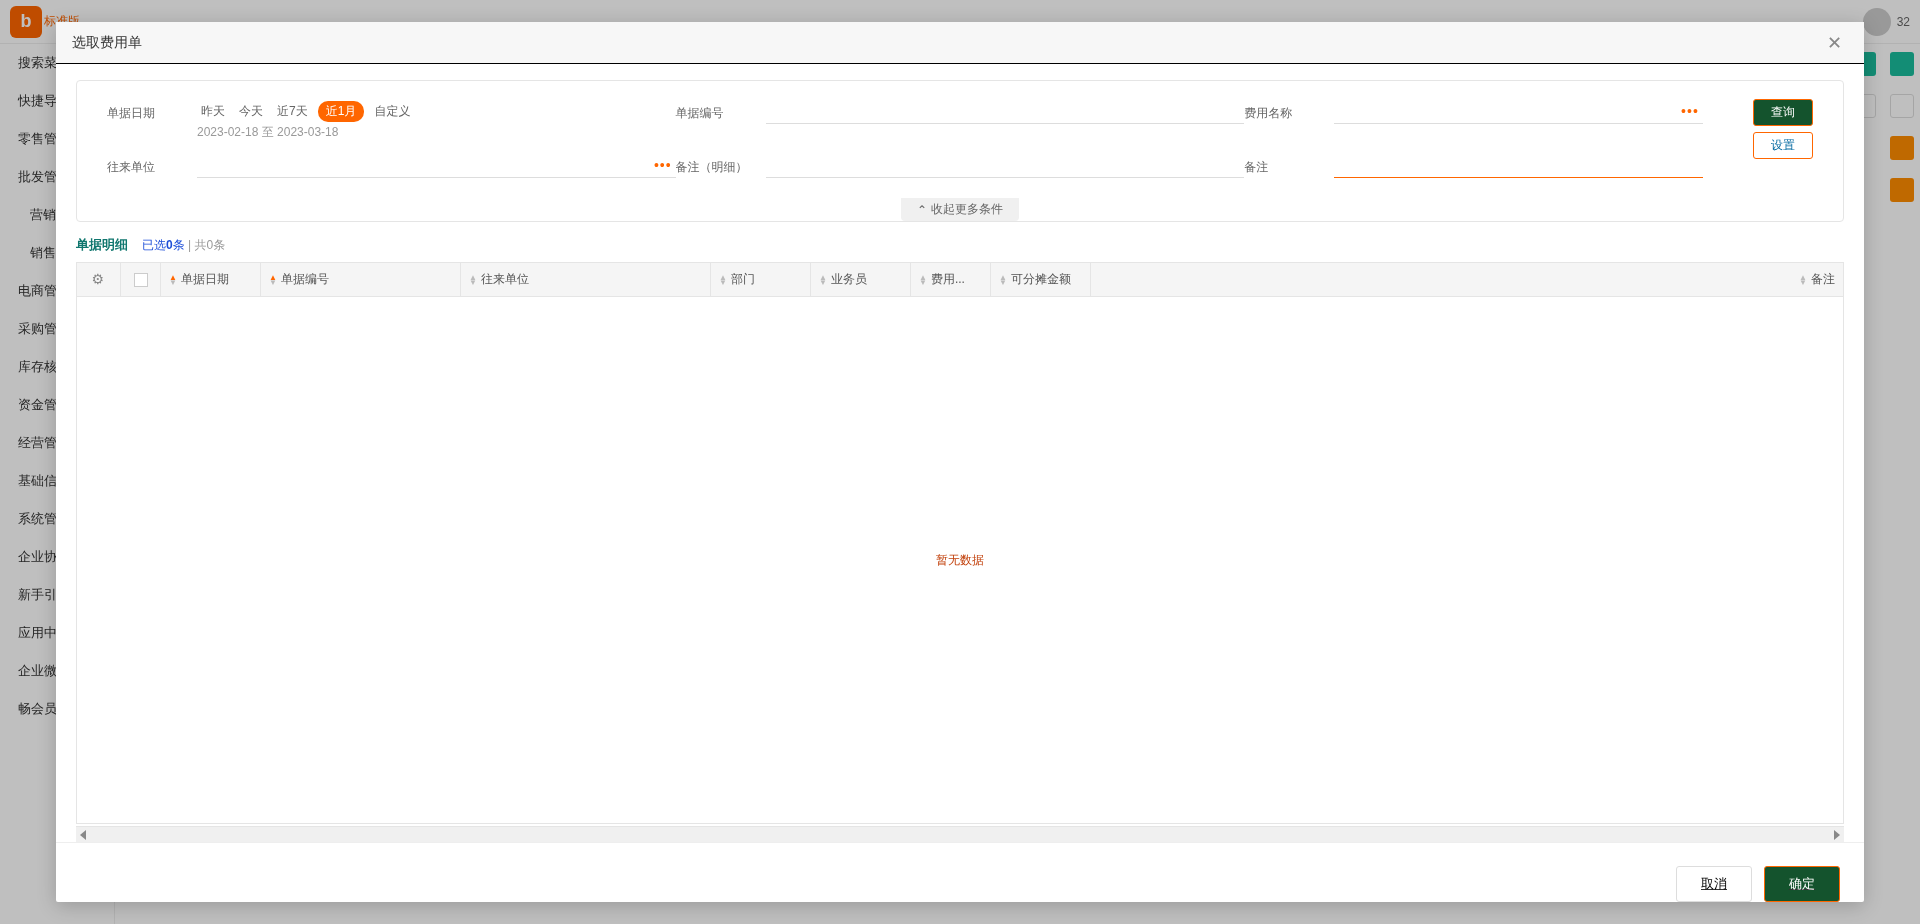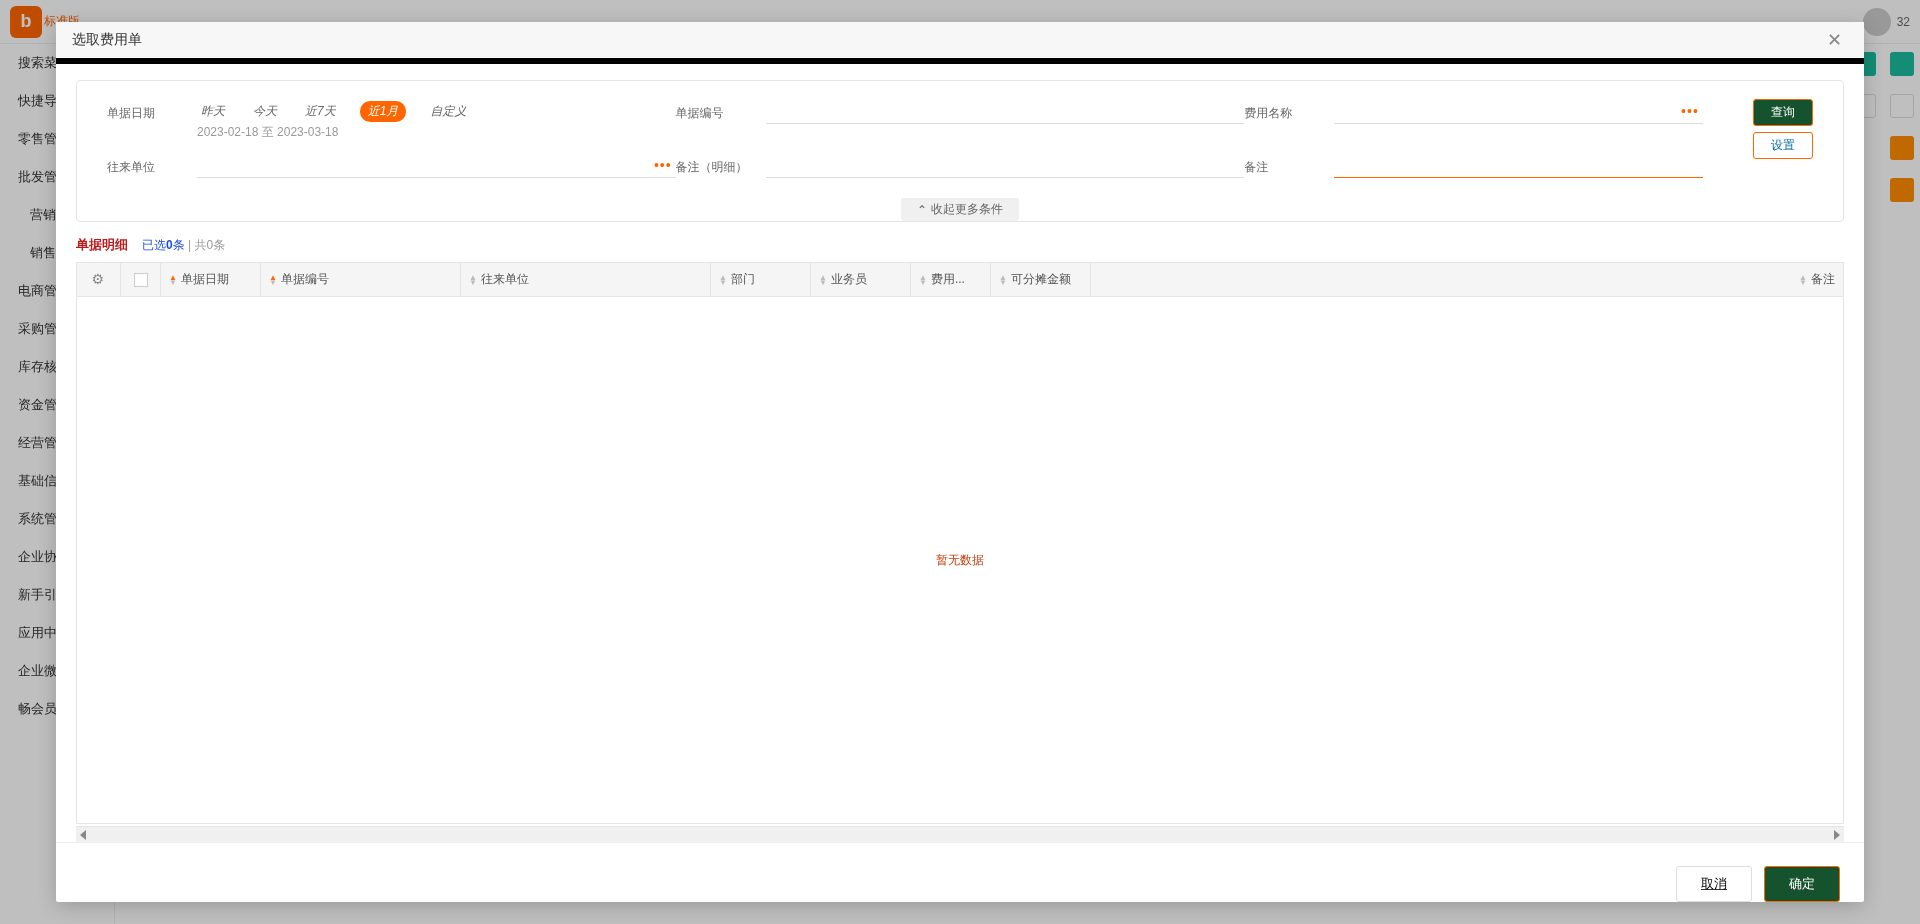--- a/index.html
+++ b/index.html
@@ -132,21 +132,21 @@
       bottom: 22px;
       background: #fff;
       border-radius: 2px;
       box-shadow: 0 4px 20px rgba(0,0,0,0.2);
       display: flex;
       flex-direction: column;
     }
     .modal-header {
       height: 42px;
       background: #f7f7f7;
-      border-bottom: 6px solid #000000;
+      border-bottom: 1px solid #000000;
       display: flex;
       align-items: center;
       padding: 0 16px;
       font-size: 14px;
       color: #333;
     }
     .modal-close {
       margin-left: auto;
       font-size: 18px;
       color: #888;
@@ -191,23 +191,22 @@
       padding-top: 4px;
       flex-shrink: 0;
     }
     .filter-value {
       flex: 1;
       position: relative;
     }
     .date-quick {
       display: flex;
       align-items: flex-end;
-      gap: 20px;
+      gap: 6px;
       flex-wrap: wrap;
-      font-style: italic;
     }
     .date-chip {
       font-size: 12px;
       color: #666;
       cursor: pointer;
       padding: 2px 4px;
     }
     .date-chip.active {
       background: #ff6600;
       color: #fff;
@@ -286,21 +285,21 @@
     
     .section-header {
       display: flex;
       align-items: center;
       padding: 14px 0 8px;
       gap: 14px;
     }
     .section-title {
       font-size: 13px;
       font-weight: bold;
-      color: #b91c1c;
+      color: #0f766e;
     }
     .sel-count {
       font-size: 12px;
       color: #1d4ed8;
     }
     .sel-total {
       font-size: 12px;
       color: #999;
     }
     

